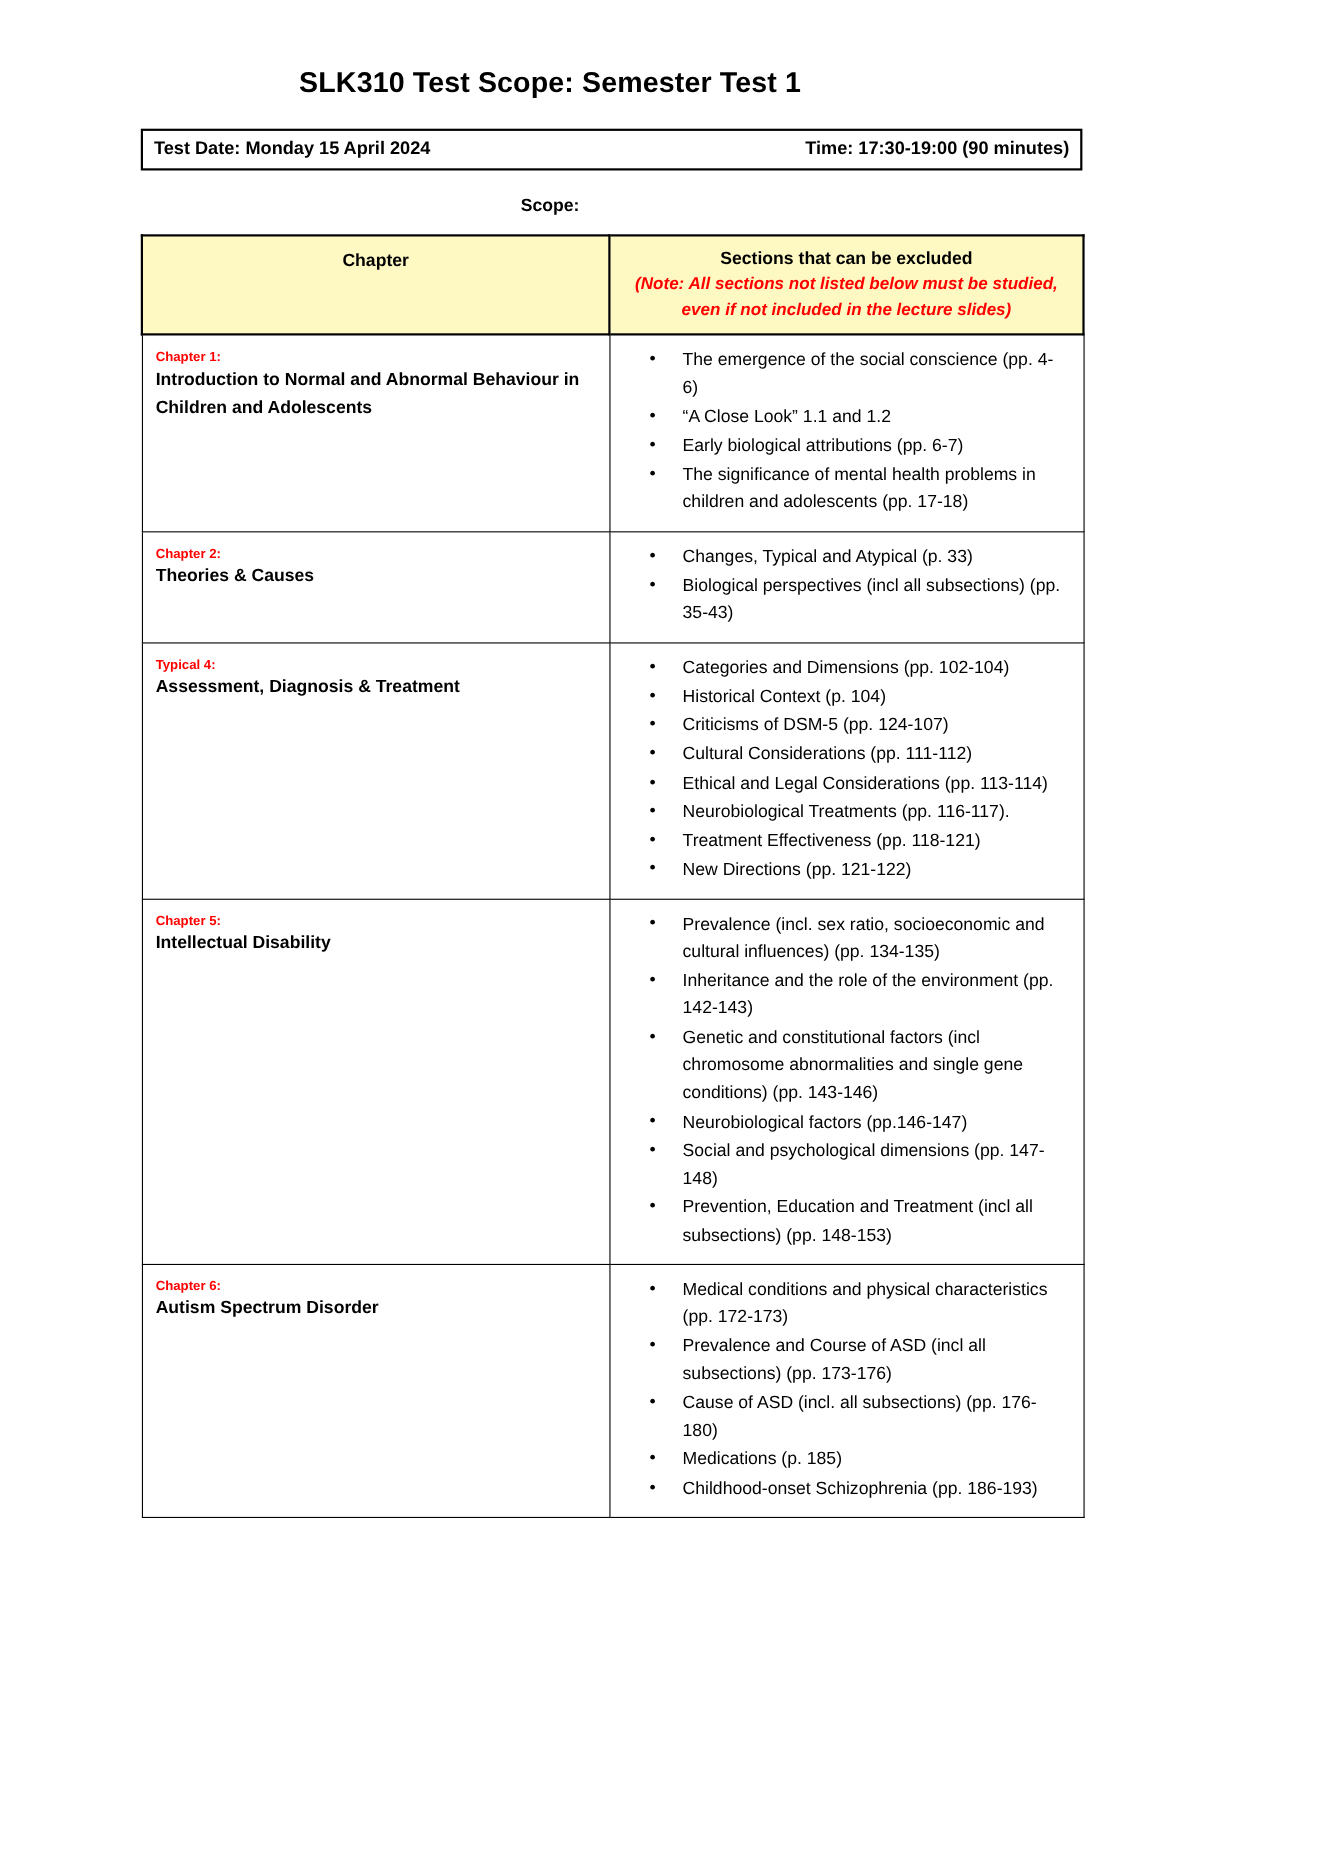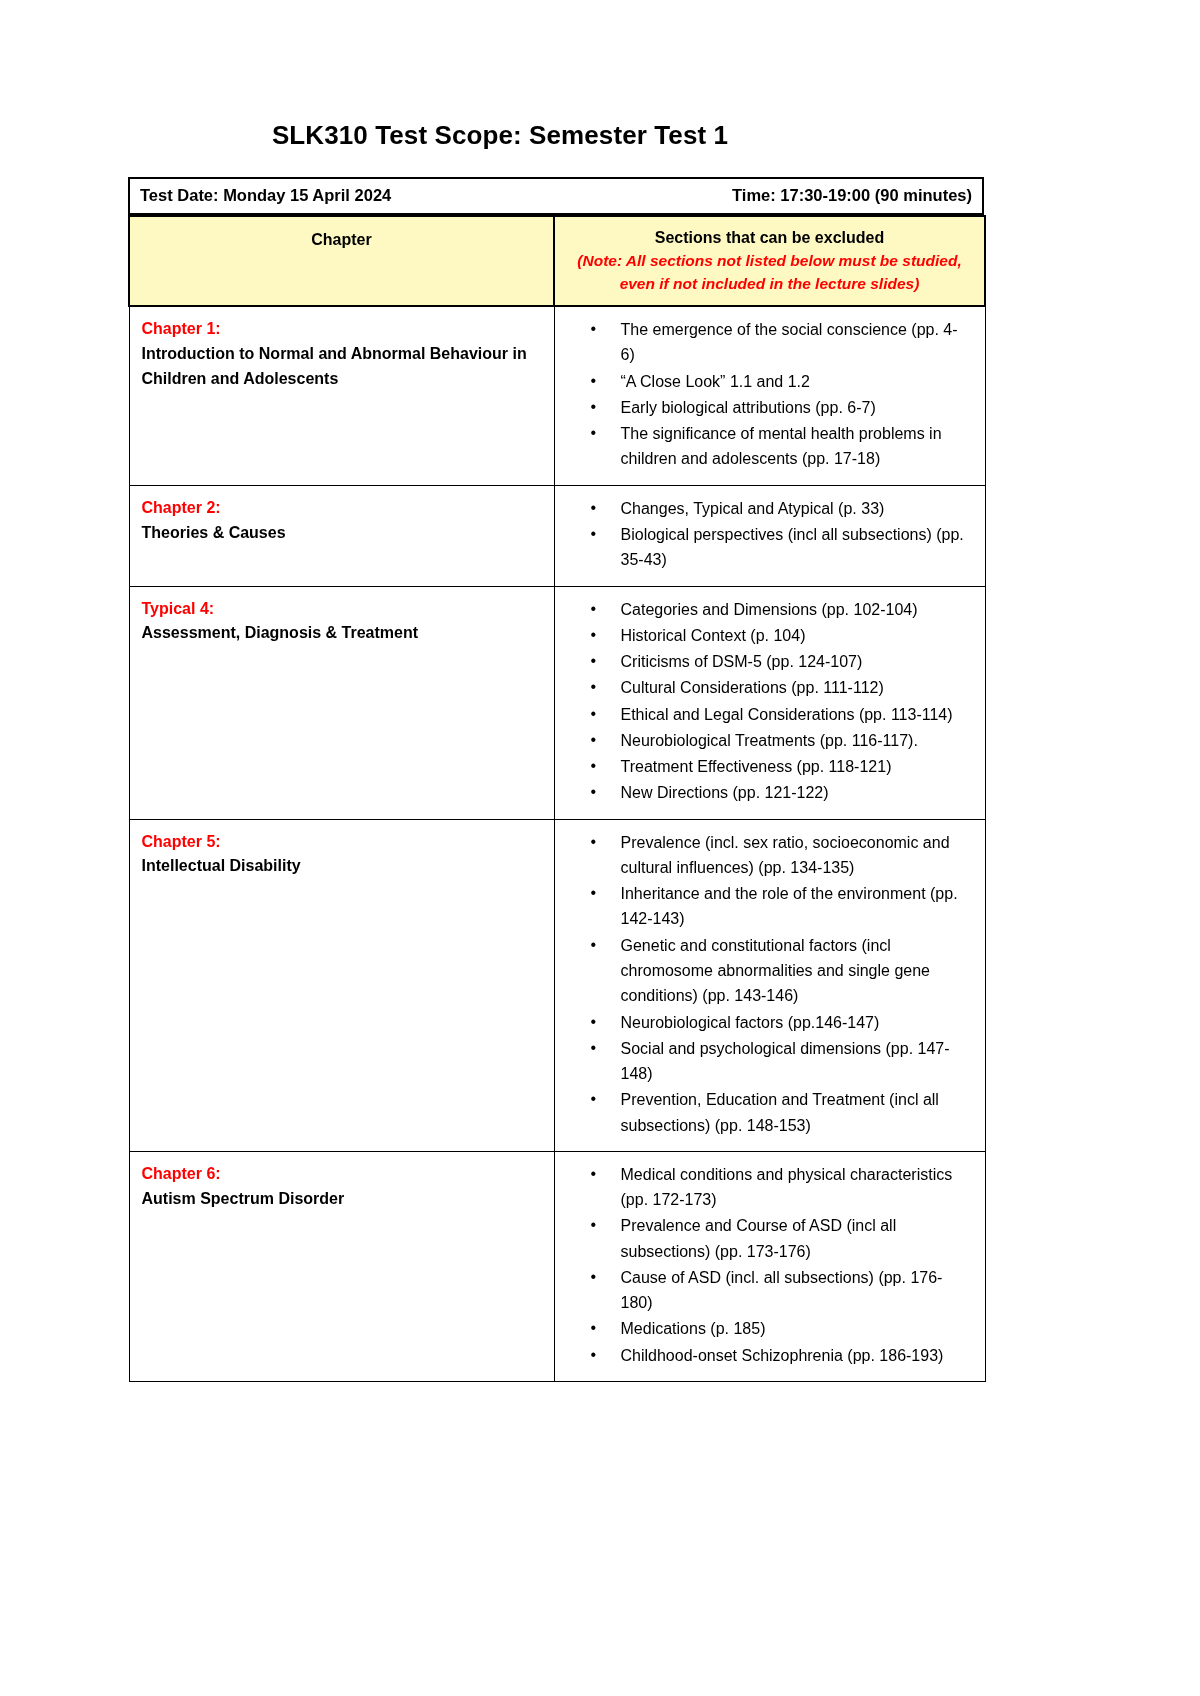--- a/index.html
+++ b/index.html
@@ -12,21 +12,21 @@
     height: 1696px;
     font-family: "Liberation Sans", sans-serif;
     color: #000000;
     overflow: hidden;
   }
   .page {
     position: relative;
     width: 1000px;
     height: 1696px;
     box-sizing: border-box;
-    padding: 120px 128px 0 128px;
+    padding: 60px 128px 0 128px;
   }
   .doc-title {
     text-align: center;
     font-size: 26px;
     font-weight: bold;
     letter-spacing: 0.1px;
     margin: 0 0 26px 0;
     line-height: 1.2;
   }
   .info-bar {
@@ -89,21 +89,21 @@
     font-style: italic;
     font-size: 15.5px;
     line-height: 1.45;
   }
   .chapter-cell {
     padding: 10px 10px 14px 12px;
   }
   .chapter-label {
     color: #ff0000;
     font-weight: bold;
-    font-size: 16px;
+    font-size: 12px;
     line-height: 1.55;
   }
   .chapter-name {
     color: #000000;
     font-weight: bold;
     font-size: 16px;
     line-height: 1.55;
   }
   .sections-cell {
     padding: 10px 10px 12px 0;
@@ -134,20 +134,21 @@
 
 <div class="page">
 
   <h1 class="doc-title">SLK310 Test Scope: Semester Test 1</h1>
 
   <div class="info-bar">
     <span>Test Date: Monday 15 April 2024</span>
     <span>Time: 17:30-19:00 (90 minutes)</span>
   </div>
 
+  <div class="scope-label">Scope:</div>
 
   <table class="scope-table">
     <colgroup>
       <col class="col-chapter">
       <col class="col-sections">
     </colgroup>
     <tbody>
       <tr class="header-row">
         <td>
           <div class="hdr-chapter">Chapter</div>

